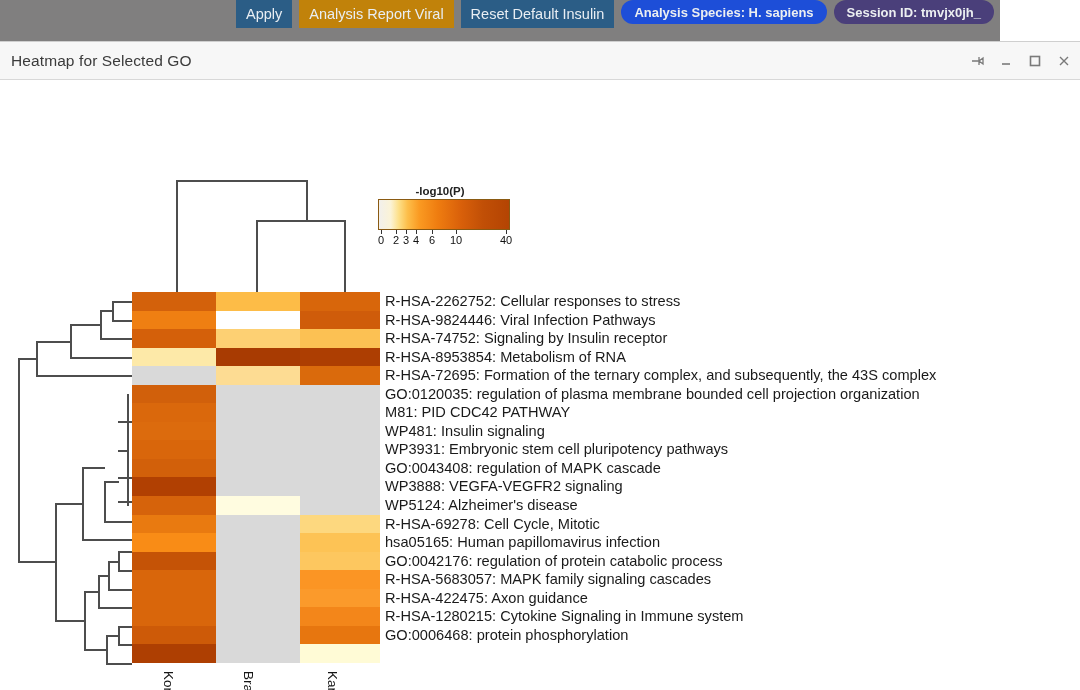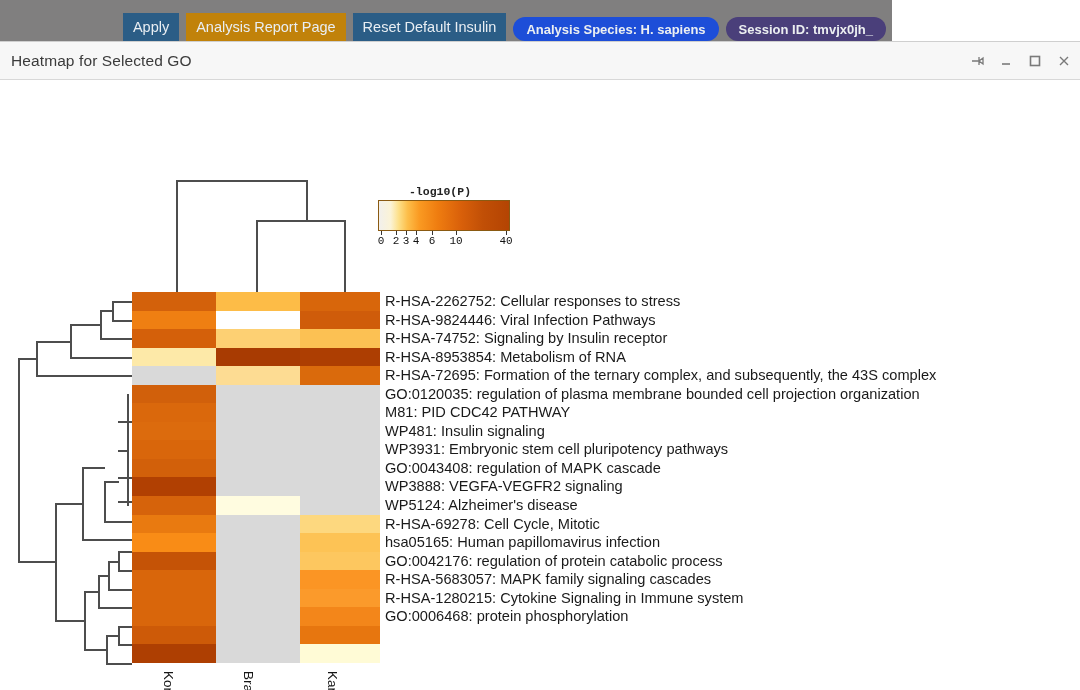--- a/index.html
+++ b/index.html
@@ -6,23 +6,23 @@
   html, body { margin:0; padding:0; }
   body {
     width:1080px; height:690px; overflow:hidden;
     font-family:"Liberation Sans", sans-serif;
     background:#ffffff;
     position:relative;
   }
 
   
   #toolbar {
-    position:absolute; left:0; top:0; width:892px; height:41px;
+    position:absolute; left:0; top:0; width:1000px; height:41px;
     background:#807f7f;
-    display:flex; align-items:flex-end; justify-content:flex-end;
+    display:flex; align-items:flex-start; justify-content:flex-end;
     padding-right:6px; gap:7px;
   }
   .tb-btn {
     height:28px; display:flex; align-items:center; justify-content:center;
     padding:0 10px; font-size:14.5px; color:#e9eef3;
     border:none; cursor:pointer; white-space:nowrap;
     font-family:"Liberation Sans", sans-serif;
   }
   .tb-blue   { background:#2b5d86; }
   .tb-orange { background:#c1820a; }
@@ -53,21 +53,21 @@
   }
   .win-ctl { width:16px; height:16px; position:relative; cursor:pointer; color:#7a7a7a; }
   .win-ctl svg { display:block; }
 
   
   #plot { position:absolute; left:0; top:39px; width:1080px; height:610px; background:#fff; }
 
   .dend-line { position:absolute; background:#4d4d4d; }
 
   
-  #cbar-wrap { position:absolute; left:378px; top:104px; width:124px;font-family:Liberation Mono, monospace; }
+  #cbar-wrap { position:absolute; left:378px; top:104px; width:124px; }
   #cbar-title { font-size:11.5px; color:#222; text-align:center; margin-bottom:2px; font-weight:bold; }
   #cbar {
     height:31px; width:132px; border:1px solid #8a5a12;
     background:linear-gradient(to right,
       #f2f0ec 0%, #fbf3d6 9%, #fde08a 15%, #fdbe4a 22%,
       #fa9a22 31%, #ef7d10 45%, #d9600a 63%, #c14f06 80%, #b44403 100%);
   }
   #cbar-ticks { position:relative; height:16px; width:132px; }
   .cb-tick { position:absolute; top:0; width:1px; height:4px; background:#333; }
   .cb-lab { position:absolute; top:4px; font-size:11px; color:#111; transform:translateX(-50%); white-space:nowrap; }
@@ -88,21 +88,21 @@
   .collab {
     position:absolute; font-size:13.5px; color:#161616;
     transform:rotate(90deg); transform-origin:left top; white-space:nowrap;
   }
 </style>
 </head>
 <body>
 
 <div id="toolbar">
   <button class="tb-btn tb-blue">Apply</button>
-  <button class="tb-btn tb-orange">Analysis Report Page</button>
+  <button class="tb-btn tb-orange">Analysis Report Viral</button>
   <button class="tb-btn tb-blue">Reset Default Insulin</button>
   <div class="tb-pill pill-gray">Analysis Species: H. sapiens</div>
   <div class="tb-pill pill-purple">Session ID: tmvjx0jh_</div>
 </div>
 
 <div id="window">
 
   <div id="titlebar">
     <div id="window-title">Heatmap for Selected GO</div>
     <div id="win-controls">
@@ -335,20 +335,21 @@
         <div class="rl">M81: PID CDC42 PATHWAY</div>
         <div class="rl">WP481: Insulin signaling</div>
         <div class="rl">WP3931: Embryonic stem cell pluripotency pathways</div>
         <div class="rl">GO:0043408: regulation of MAPK cascade</div>
         <div class="rl">WP3888: VEGFA-VEGFR2 signaling</div>
         <div class="rl">WP5124: Alzheimer's disease</div>
         <div class="rl">R-HSA-69278: Cell Cycle, Mitotic</div>
         <div class="rl">hsa05165: Human papillomavirus infection</div>
         <div class="rl">GO:0042176: regulation of protein catabolic process</div>
         <div class="rl">R-HSA-5683057: MAPK family signaling cascades</div>
+        <div class="rl">R-HSA-422475: Axon guidance</div>
         <div class="rl">R-HSA-1280215: Cytokine Signaling in Immune system</div>
         <div class="rl">GO:0006468: protein phosphorylation</div>
       </div>
 
     <div id="collabels">
         <div class="collab" style="left: 176px; top: 590px;">Konig</div>
         <div class="collab" style="left: 256px; top: 590px;">Brass</div>
         <div class="collab" style="left: 340px; top: 590px;">Karlas</div>
       </div>
 

